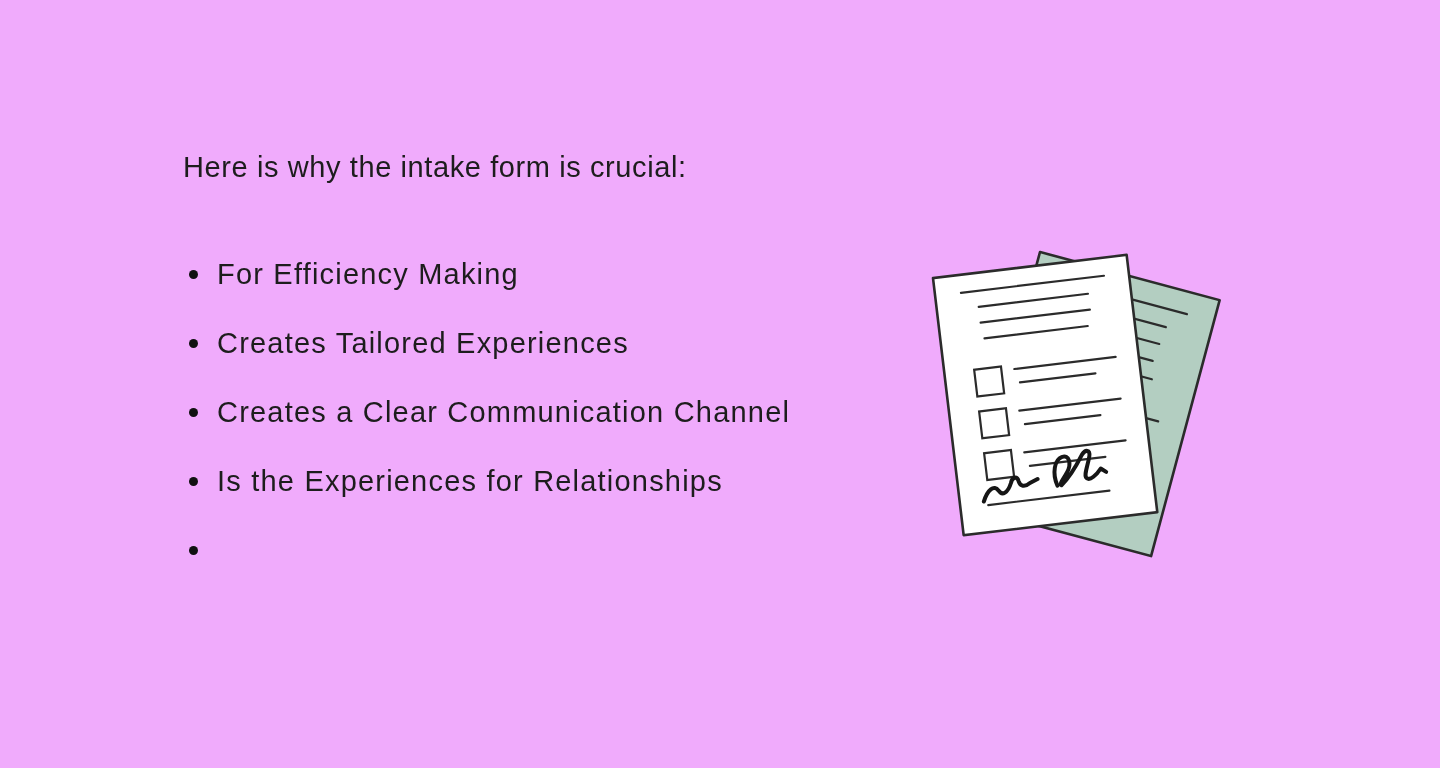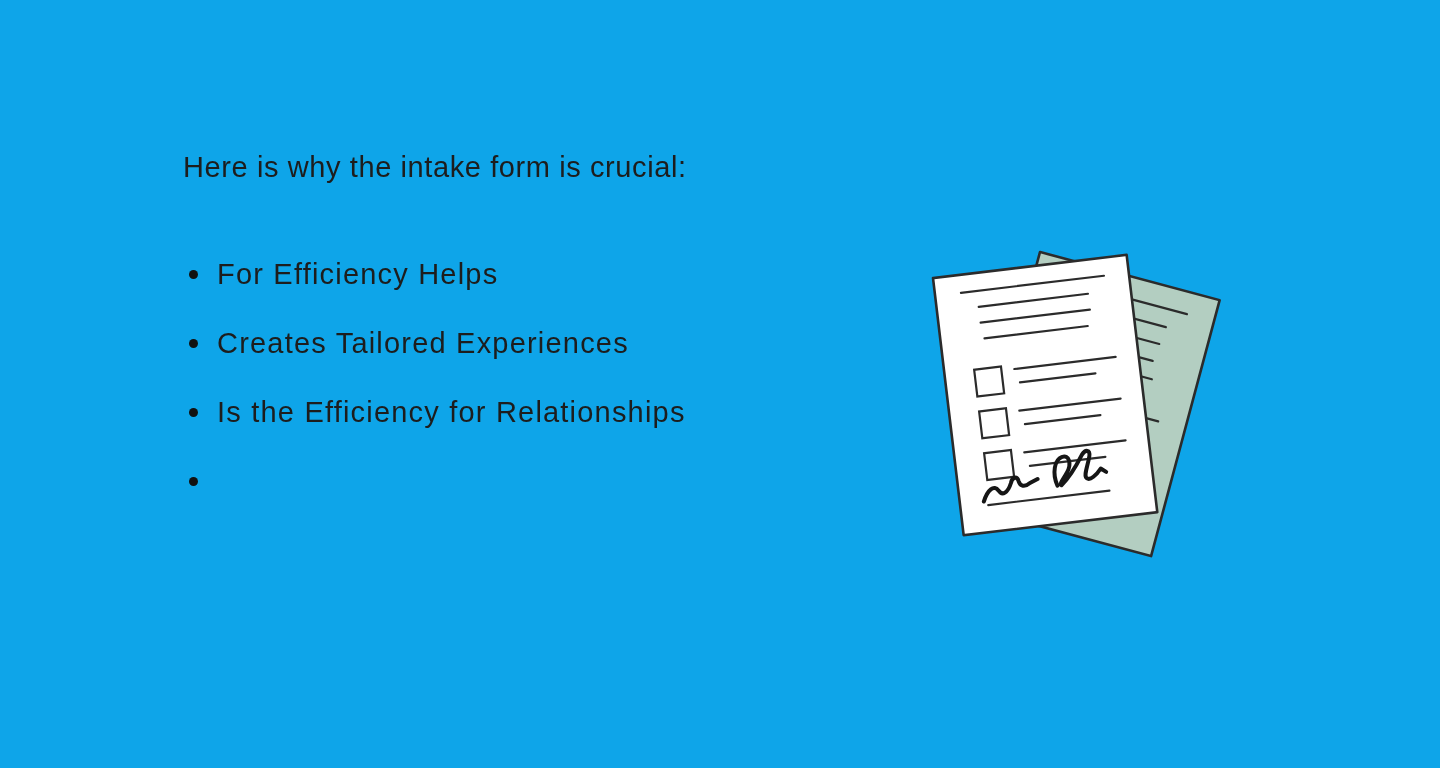--- a/index.html
+++ b/index.html
@@ -4,21 +4,21 @@
 <style>
   :root{
     --text-color:#1d1d1d;
     --outline:#2b2b2b;
   }
   *{margin:0;padding:0;box-sizing:border-box;}
   html,body{background:#ffffff;}
   .canvas{
     position:relative;
     width:1440px;height:768px;
-    background:#0ea5e9;
+    background:#f0abfc;
     overflow:hidden;
     font-family:"Liberation Sans", sans-serif;
     color:var(--text-color);
     text-align:center;
   }
   .heading{
     position:absolute;
     left:183px;top:148px;
     font-size:29px;
     font-weight:400;
@@ -60,29 +60,33 @@
 </head>
 <body>
 
 <div class="canvas">
 
   <div class="heading">Here is why the intake form is crucial:</div>
 
   <ul class="bullet-list">
     <li class="bullet-item">
       <span class="bullet-dot"></span>
-      <span>For Efficiency Helps</span>
+      <span>For Efficiency Making</span>
     </li>
     <li class="bullet-item">
       <span class="bullet-dot"></span>
       <span>Creates Tailored Experiences</span>
     </li>
     <li class="bullet-item">
       <span class="bullet-dot"></span>
-      <span>Is the Efficiency for Relationships</span>
+      <span>Creates a Clear Communication Channel</span>
+    </li>
+    <li class="bullet-item">
+      <span class="bullet-dot"></span>
+      <span>Is the Experiences for Relationships</span>
     </li>
     <li class="bullet-item">
       <span class="bullet-dot"></span>
     </li>
   </ul>
 
   <svg class="illustration" viewBox="0 0 300 330" aria-hidden="true">
 
     <g transform="translate(115,20) rotate(15)">
       <rect class="paper-edge" x="0" y="0" width="186" height="265" fill="#b3cec1"></rect>

